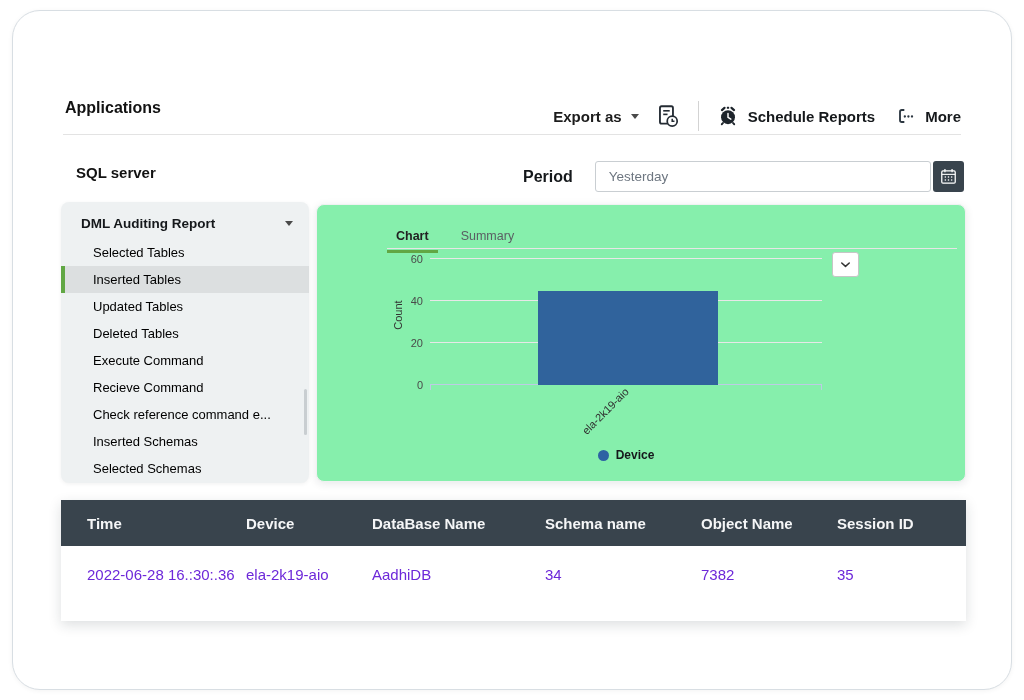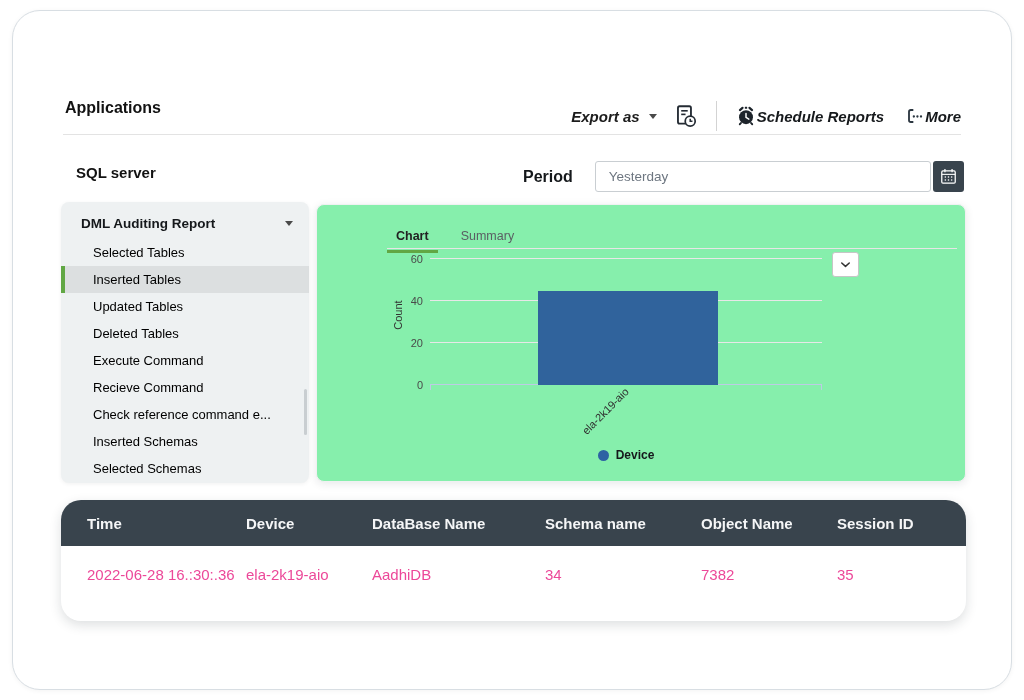--- a/index.html
+++ b/index.html
@@ -4,28 +4,28 @@
 <style>
   * { margin:0; padding:0; box-sizing:border-box; }
   html,body { width:1024px; height:700px; background:#fff; font-family:"Liberation Sans",sans-serif; position:relative; overflow:hidden; }
 
   .window { position:absolute; left:12px; top:10px; width:1000px; height:680px;
             background:#fff; border:1px solid #d8dee3; border-radius:28px;
             box-shadow:0 1px 5px rgba(0,0,0,.05); }
 
   
   .page-title { position:absolute; left:52px; top:88px; font-size:16px; font-weight:700; color:#121212; }
-  .toolbar { position:absolute; top:88px; right:50px; height:34px; display:flex; align-items:center;font-style:italic; }
+  .toolbar { position:absolute; top:88px; right:50px; height:34px; display:flex; align-items:center; }
   .export-as { display:flex; align-items:center; gap:9px; cursor:pointer; }
   .export-as-label { font-size:15px; font-weight:600; color:#1c1c1c; }
   .caret-down { width:0; height:0; border-left:4.5px solid transparent; border-right:4.5px solid transparent; border-top:5.5px solid #4a4a4a; }
   .icon-btn { display:flex; align-items:center; justify-content:center; cursor:pointer; }
   .export-icon-btn { margin-left:15px; }
   .vdivider { width:1px; height:30px; background:#d3d3d3; margin:0 18px; }
-  .toolbar-group { display:flex; align-items:center; cursor:pointer; }
+  .toolbar-group { display:flex; align-items:center; gap:9px; cursor:pointer; }
   .toolbar-group-label { font-size:15px; font-weight:700; color:#15181b; }
   .more-group { margin-left:21px; }
   .header-divider { position:absolute; left:50px; right:50px; top:123px; height:1px; background:#e3e3e3; }
 
   
   .app-name { position:absolute; left:63px; top:153px; font-size:15px; font-weight:700; color:#121212; }
   .period-group { position:absolute; left:510px; top:150px; display:flex; align-items:center; }
   .period-label { font-size:16px; font-weight:700; color:#15181b; margin-right:22px; }
   .period-input { width:336px; height:31px; border:1px solid #c9ced2; border-radius:3px; font-family:"Liberation Sans",sans-serif;
                   font-size:13.5px; color:#6d7680; padding-left:13px; outline:none; background:#fff; }
@@ -62,25 +62,25 @@
   .gridline.baseline::before, .gridline.baseline::after { content:""; position:absolute; top:0; width:1px; height:6px; background:#bdcbe4; }
   .gridline.baseline::before { left:0; } .gridline.baseline::after { right:0; }
   .chart-bar { position:absolute; left:108px; width:180px; bottom:0; z-index:2; cursor:pointer; }
   .x-area { position:absolute; left:113px; top:181px; width:392px; height:58px; }
   .x-tick { position:absolute; left:145px; top:19px; transform:rotate(-45deg); font-size:11px; color:#2f2f2f; white-space:nowrap; }
   .legend { position:absolute; left:113px; top:243px; width:392px; display:flex; justify-content:center; align-items:center; gap:7px; cursor:pointer; }
   .legend-dot { width:11px; height:11px; border-radius:50%; }
   .legend-label { font-size:12px; font-weight:700; color:#15181b; }
 
   
-  .table-card { position:absolute; left:48px; top:489px; width:905px; border-radius:20px; overflow:hidden;
+  .table-card { position:absolute; left:48px; top:489px; width:905px; border-radius:0; overflow:hidden;
                 background:#fff; box-shadow:0 4px 12px rgba(30,40,50,.15); }
   table { width:100%; border-collapse:collapse; }
   th { background:#39444d; color:#f5f6f7; font-size:15px; font-weight:700; height:46px; text-align:left; padding:0; }
-  td { font-size:15px; color:#ec4899; height:75px; vertical-align:top; padding:20px 0 0 0;margin-left:32px; }
+  td { font-size:15px; color:#6d28d9; height:75px; vertical-align:top; padding:20px 0 0 0;margin-left:32px; }
   th:first-child, td:first-child { padding-left:26px; }
 </style>
 </head>
 <body>
 
 <div class="window">
 
   <div class="page-title">Applications</div>
 
   <div class="toolbar">

